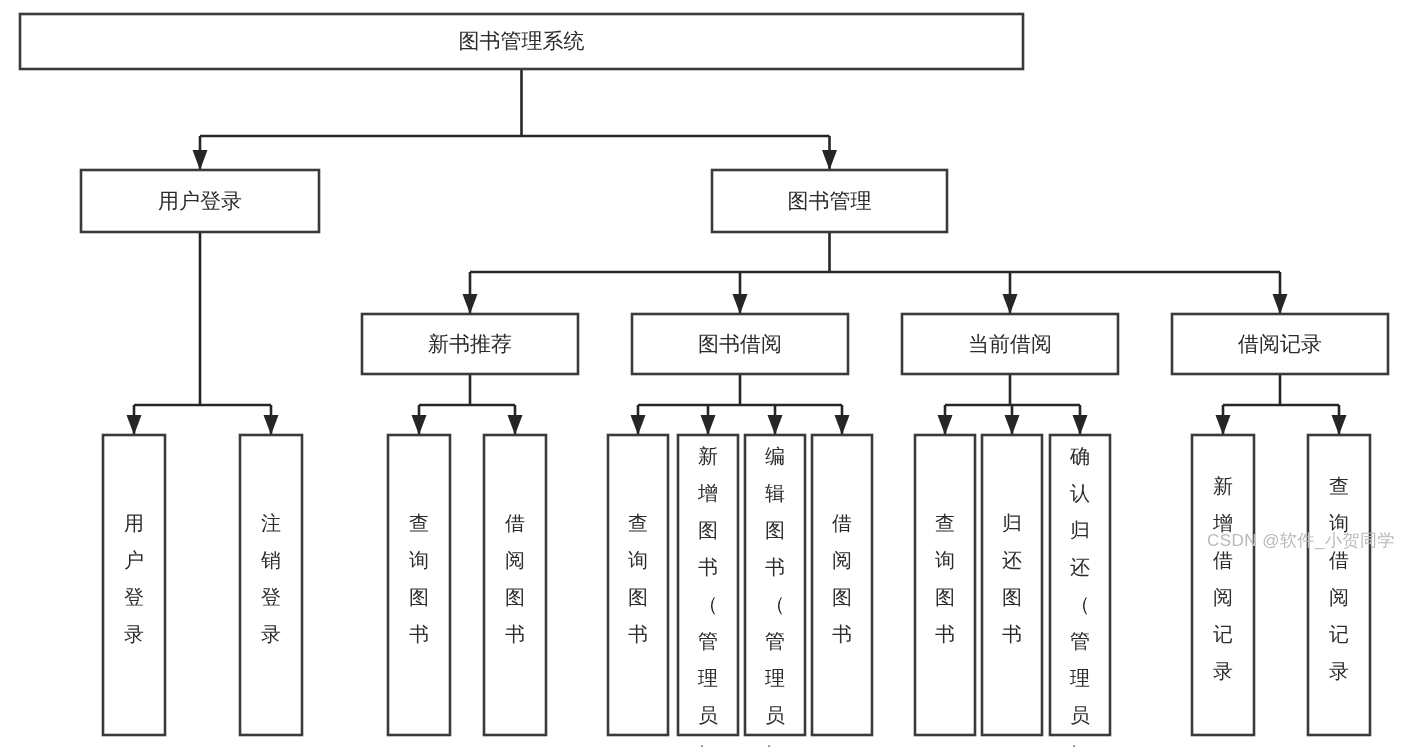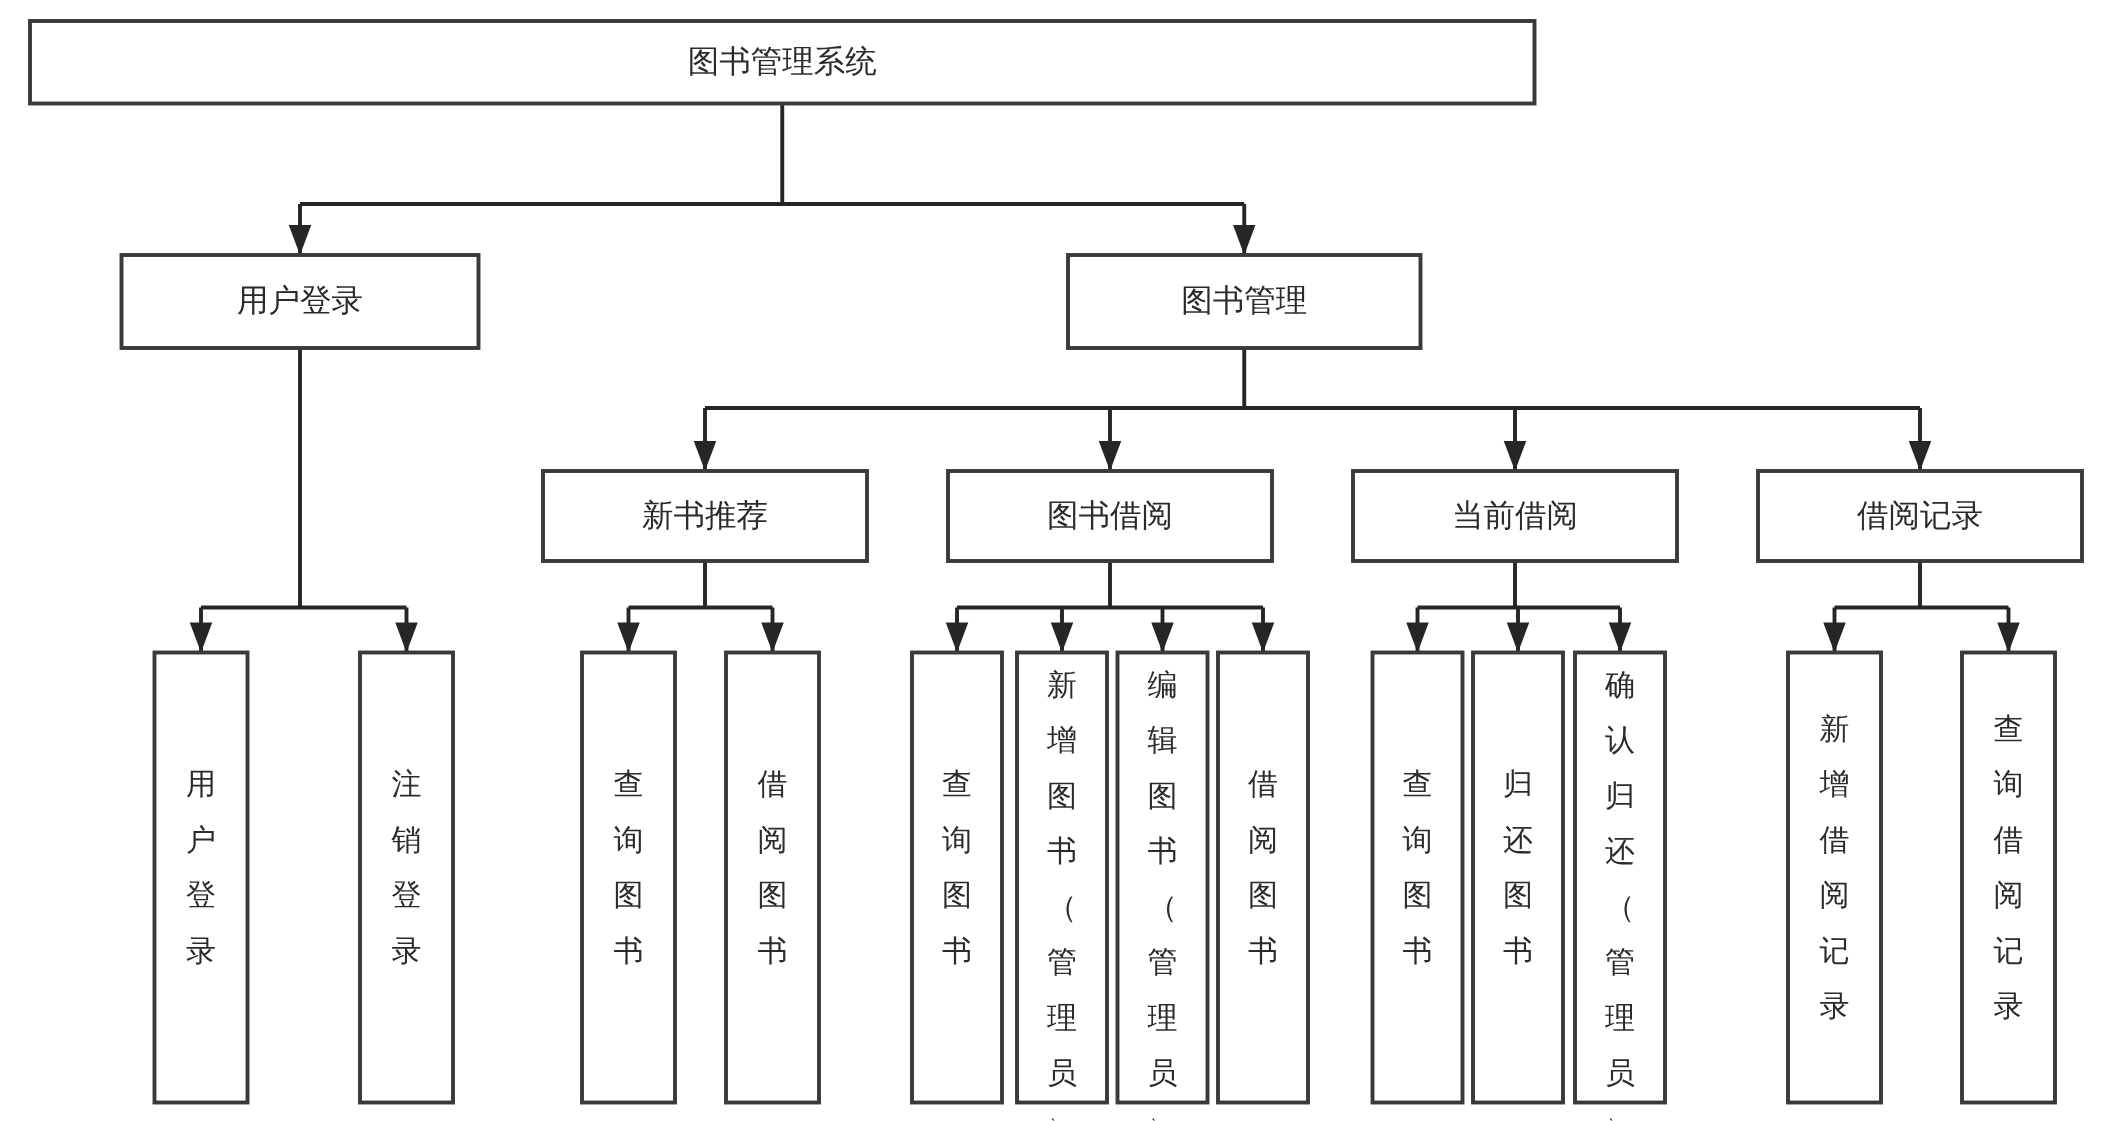--- a/index.html
+++ b/index.html
@@ -217,13 +217,14 @@
         <g>
           <rect x="1192" y="435" width="62" height="300" class="node-box"></rect>
           <text x="1223" class="node-label-v"><tspan x="1223" y="492.5">新</tspan><tspan x="1223" y="529.5">增</tspan><tspan x="1223" y="566.5">借</tspan><tspan x="1223" y="603.5">阅</tspan><tspan x="1223" y="640.5">记</tspan><tspan x="1223" y="677.5">录</tspan></text>
         </g>
         <g>
           <rect x="1308" y="435" width="62" height="300" class="node-box"></rect>
           <text x="1339" class="node-label-v"><tspan x="1339" y="492.5">查</tspan><tspan x="1339" y="529.5">询</tspan><tspan x="1339" y="566.5">借</tspan><tspan x="1339" y="603.5">阅</tspan><tspan x="1339" y="640.5">记</tspan><tspan x="1339" y="677.5">录</tspan></text>
         </g>
       </g>
   </svg>
+  <div class="watermark">CSDN @软件_小贺同学</div>
 </div>
 
 </body></html>

